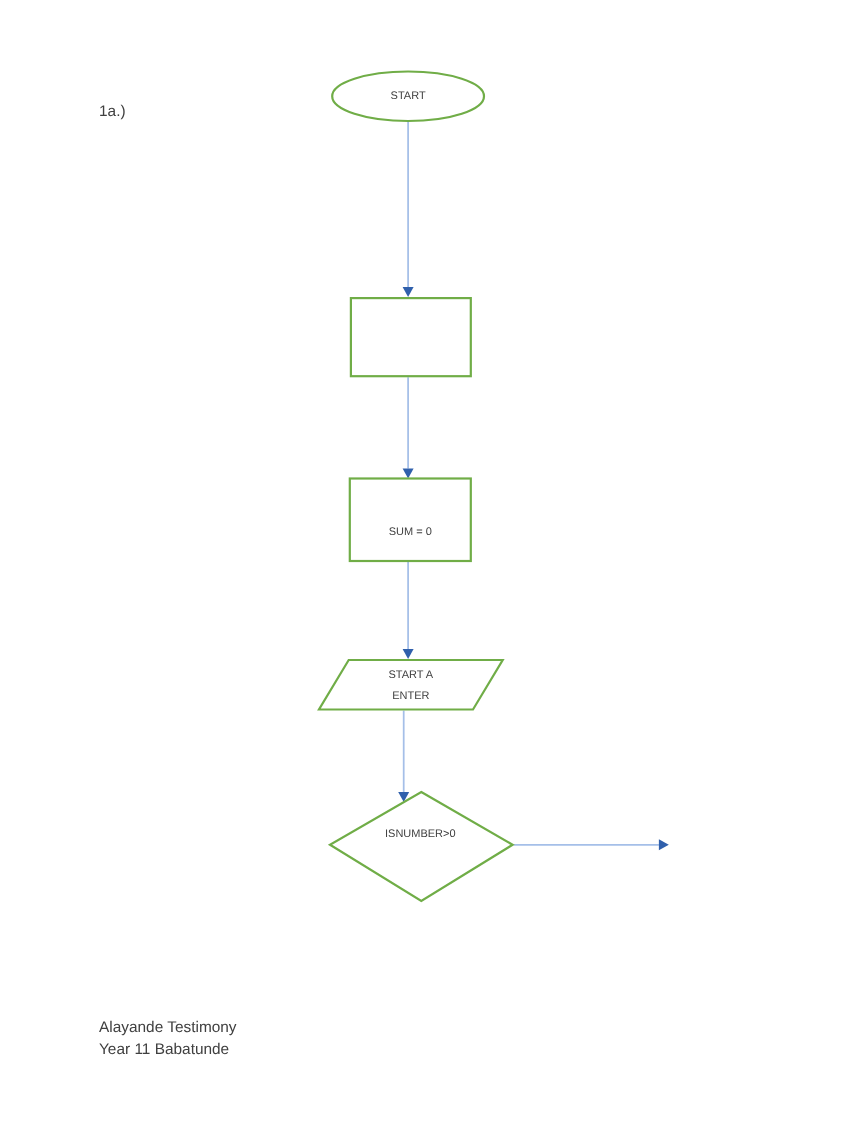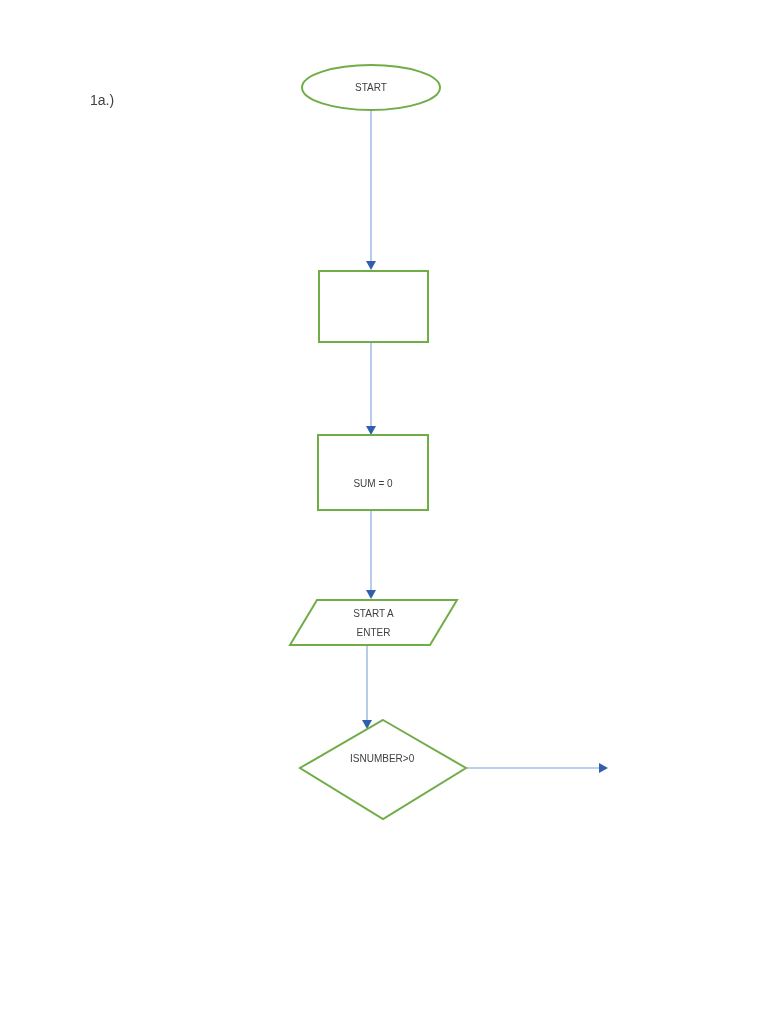--- a/index.html
+++ b/index.html
@@ -127,14 +127,18 @@
   <div class="label multiline lbl-input">
     <span>START A</span>
     <span>ENTER</span>
   </div>
 
   <div class="label left-align lbl-decision">
     <span>IS</span>
     <span>NUMBER&gt;0</span>
   </div>
 
+  <div class="footer">
+    <div>Alayande Testimony</div>
+    <div>Year 11 Babatunde</div>
+  </div>
 
 </div>
 
 </body></html>

